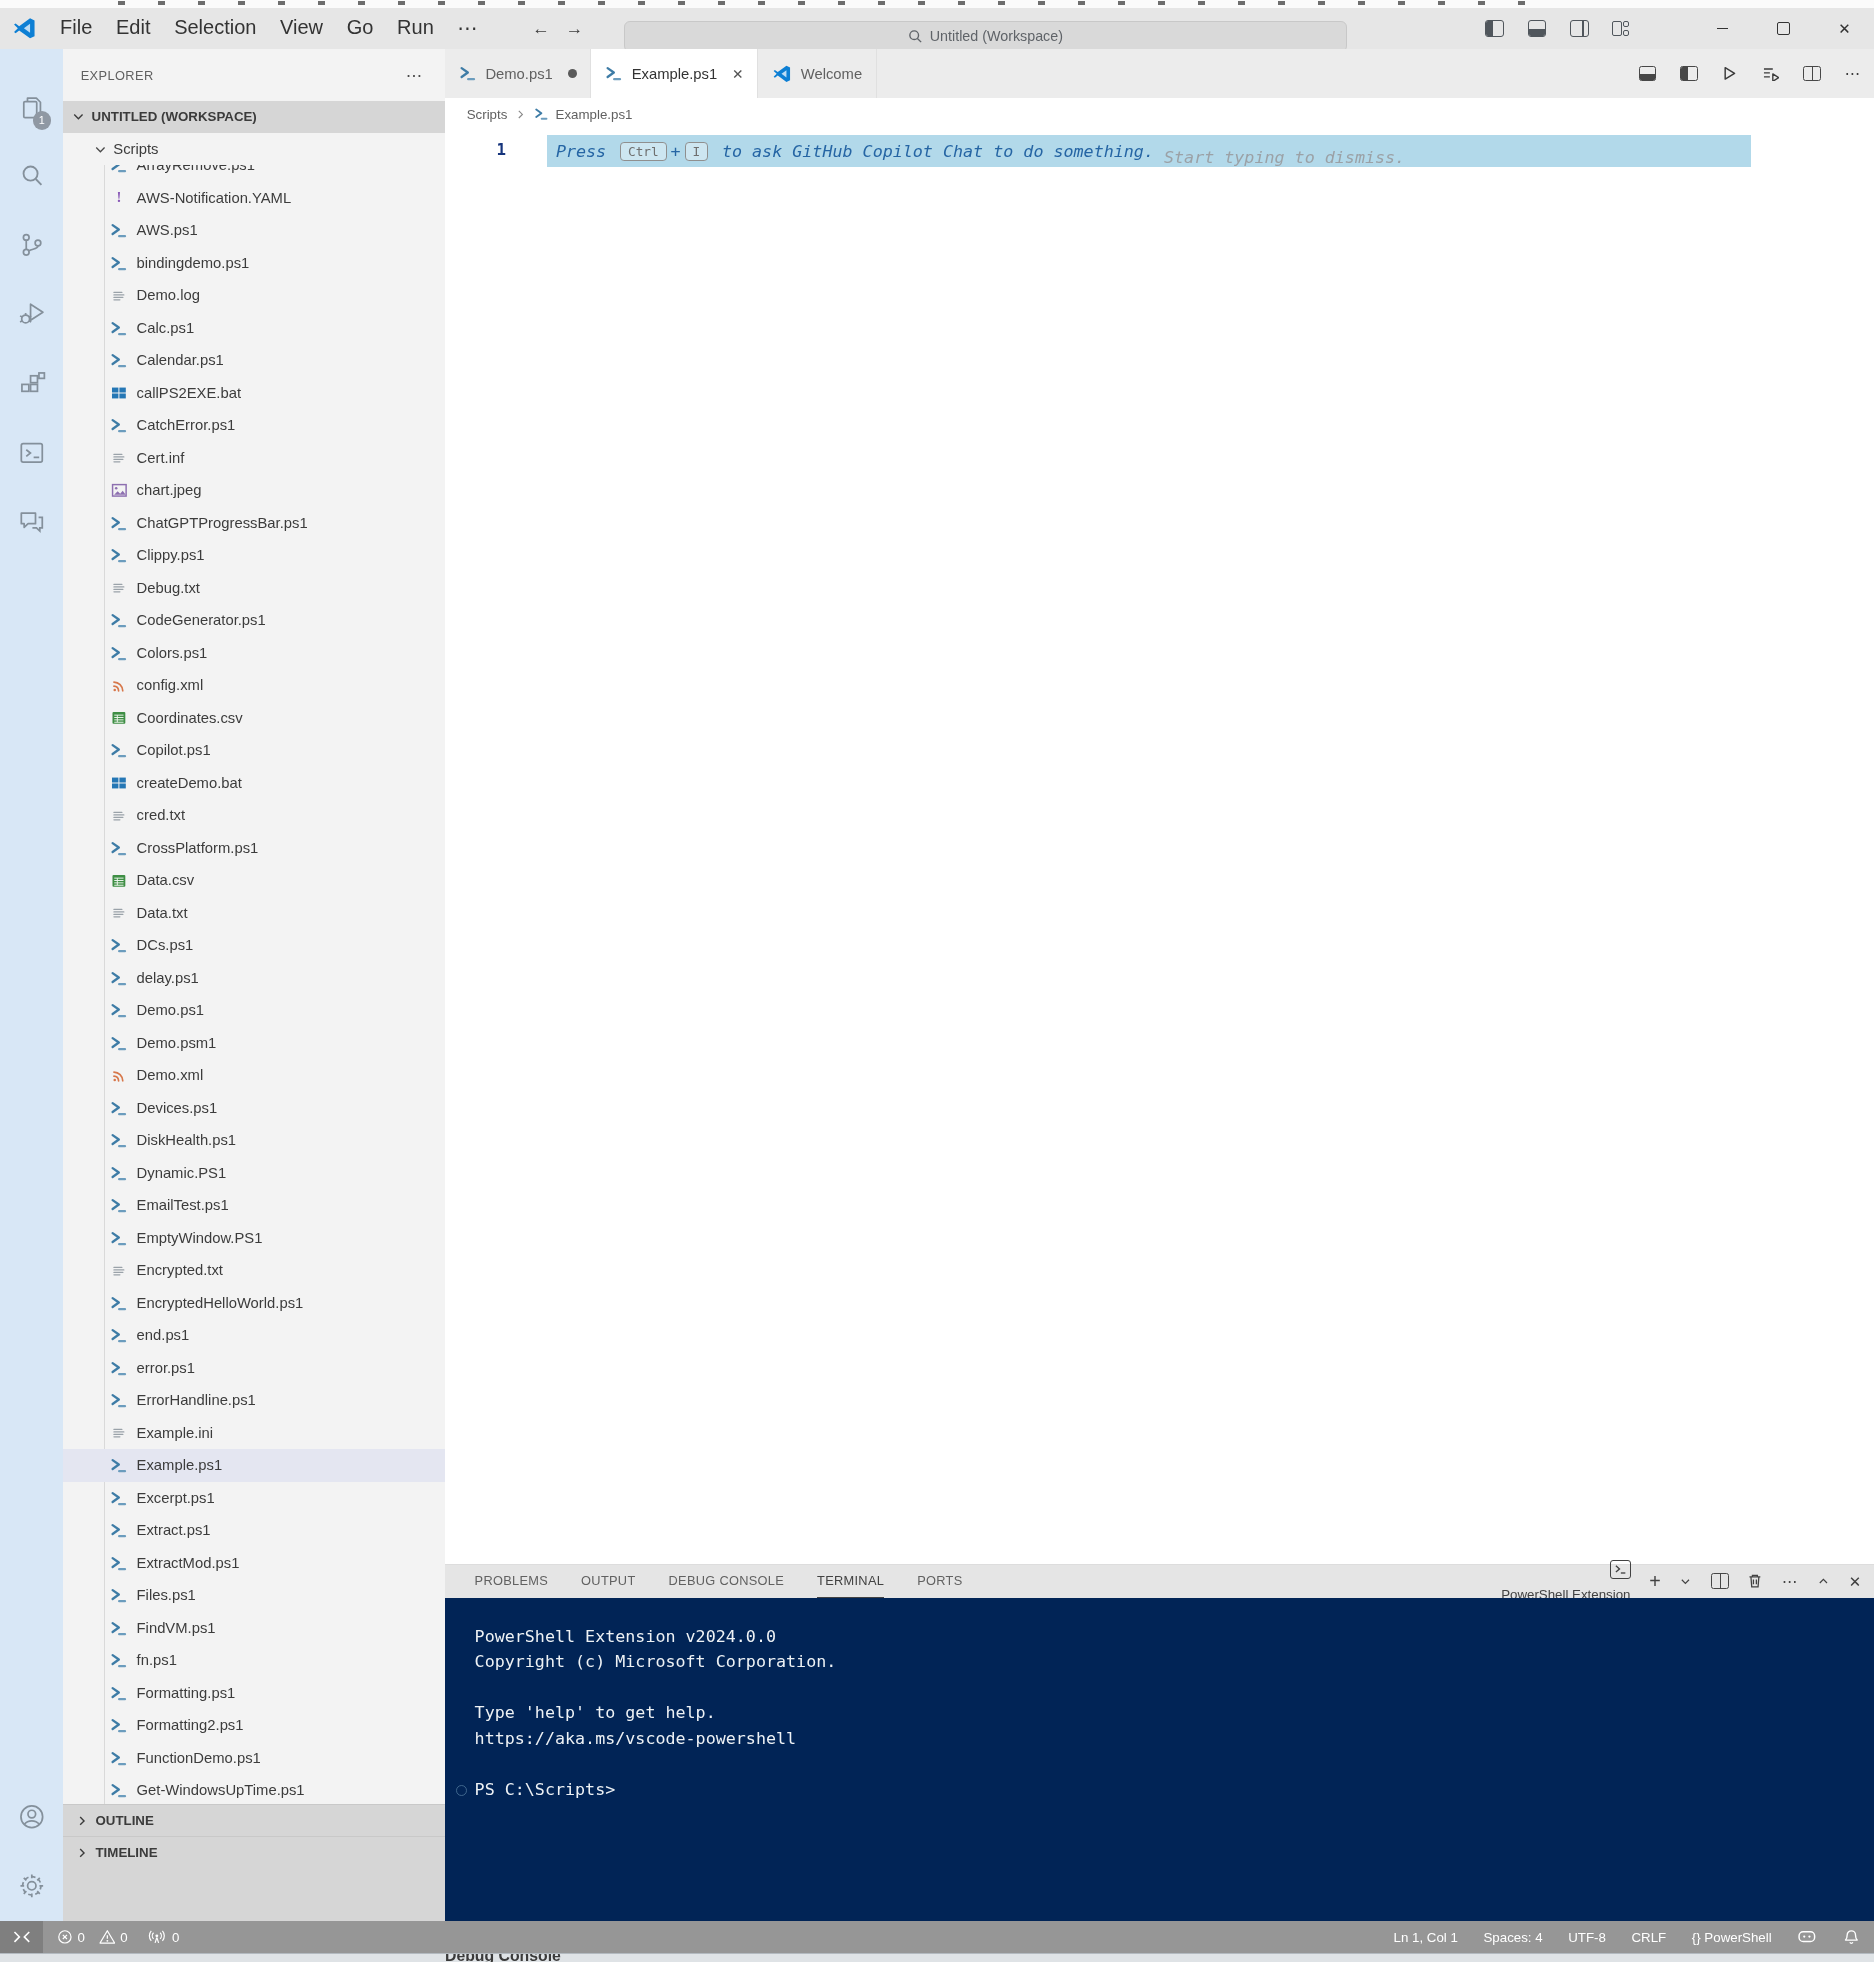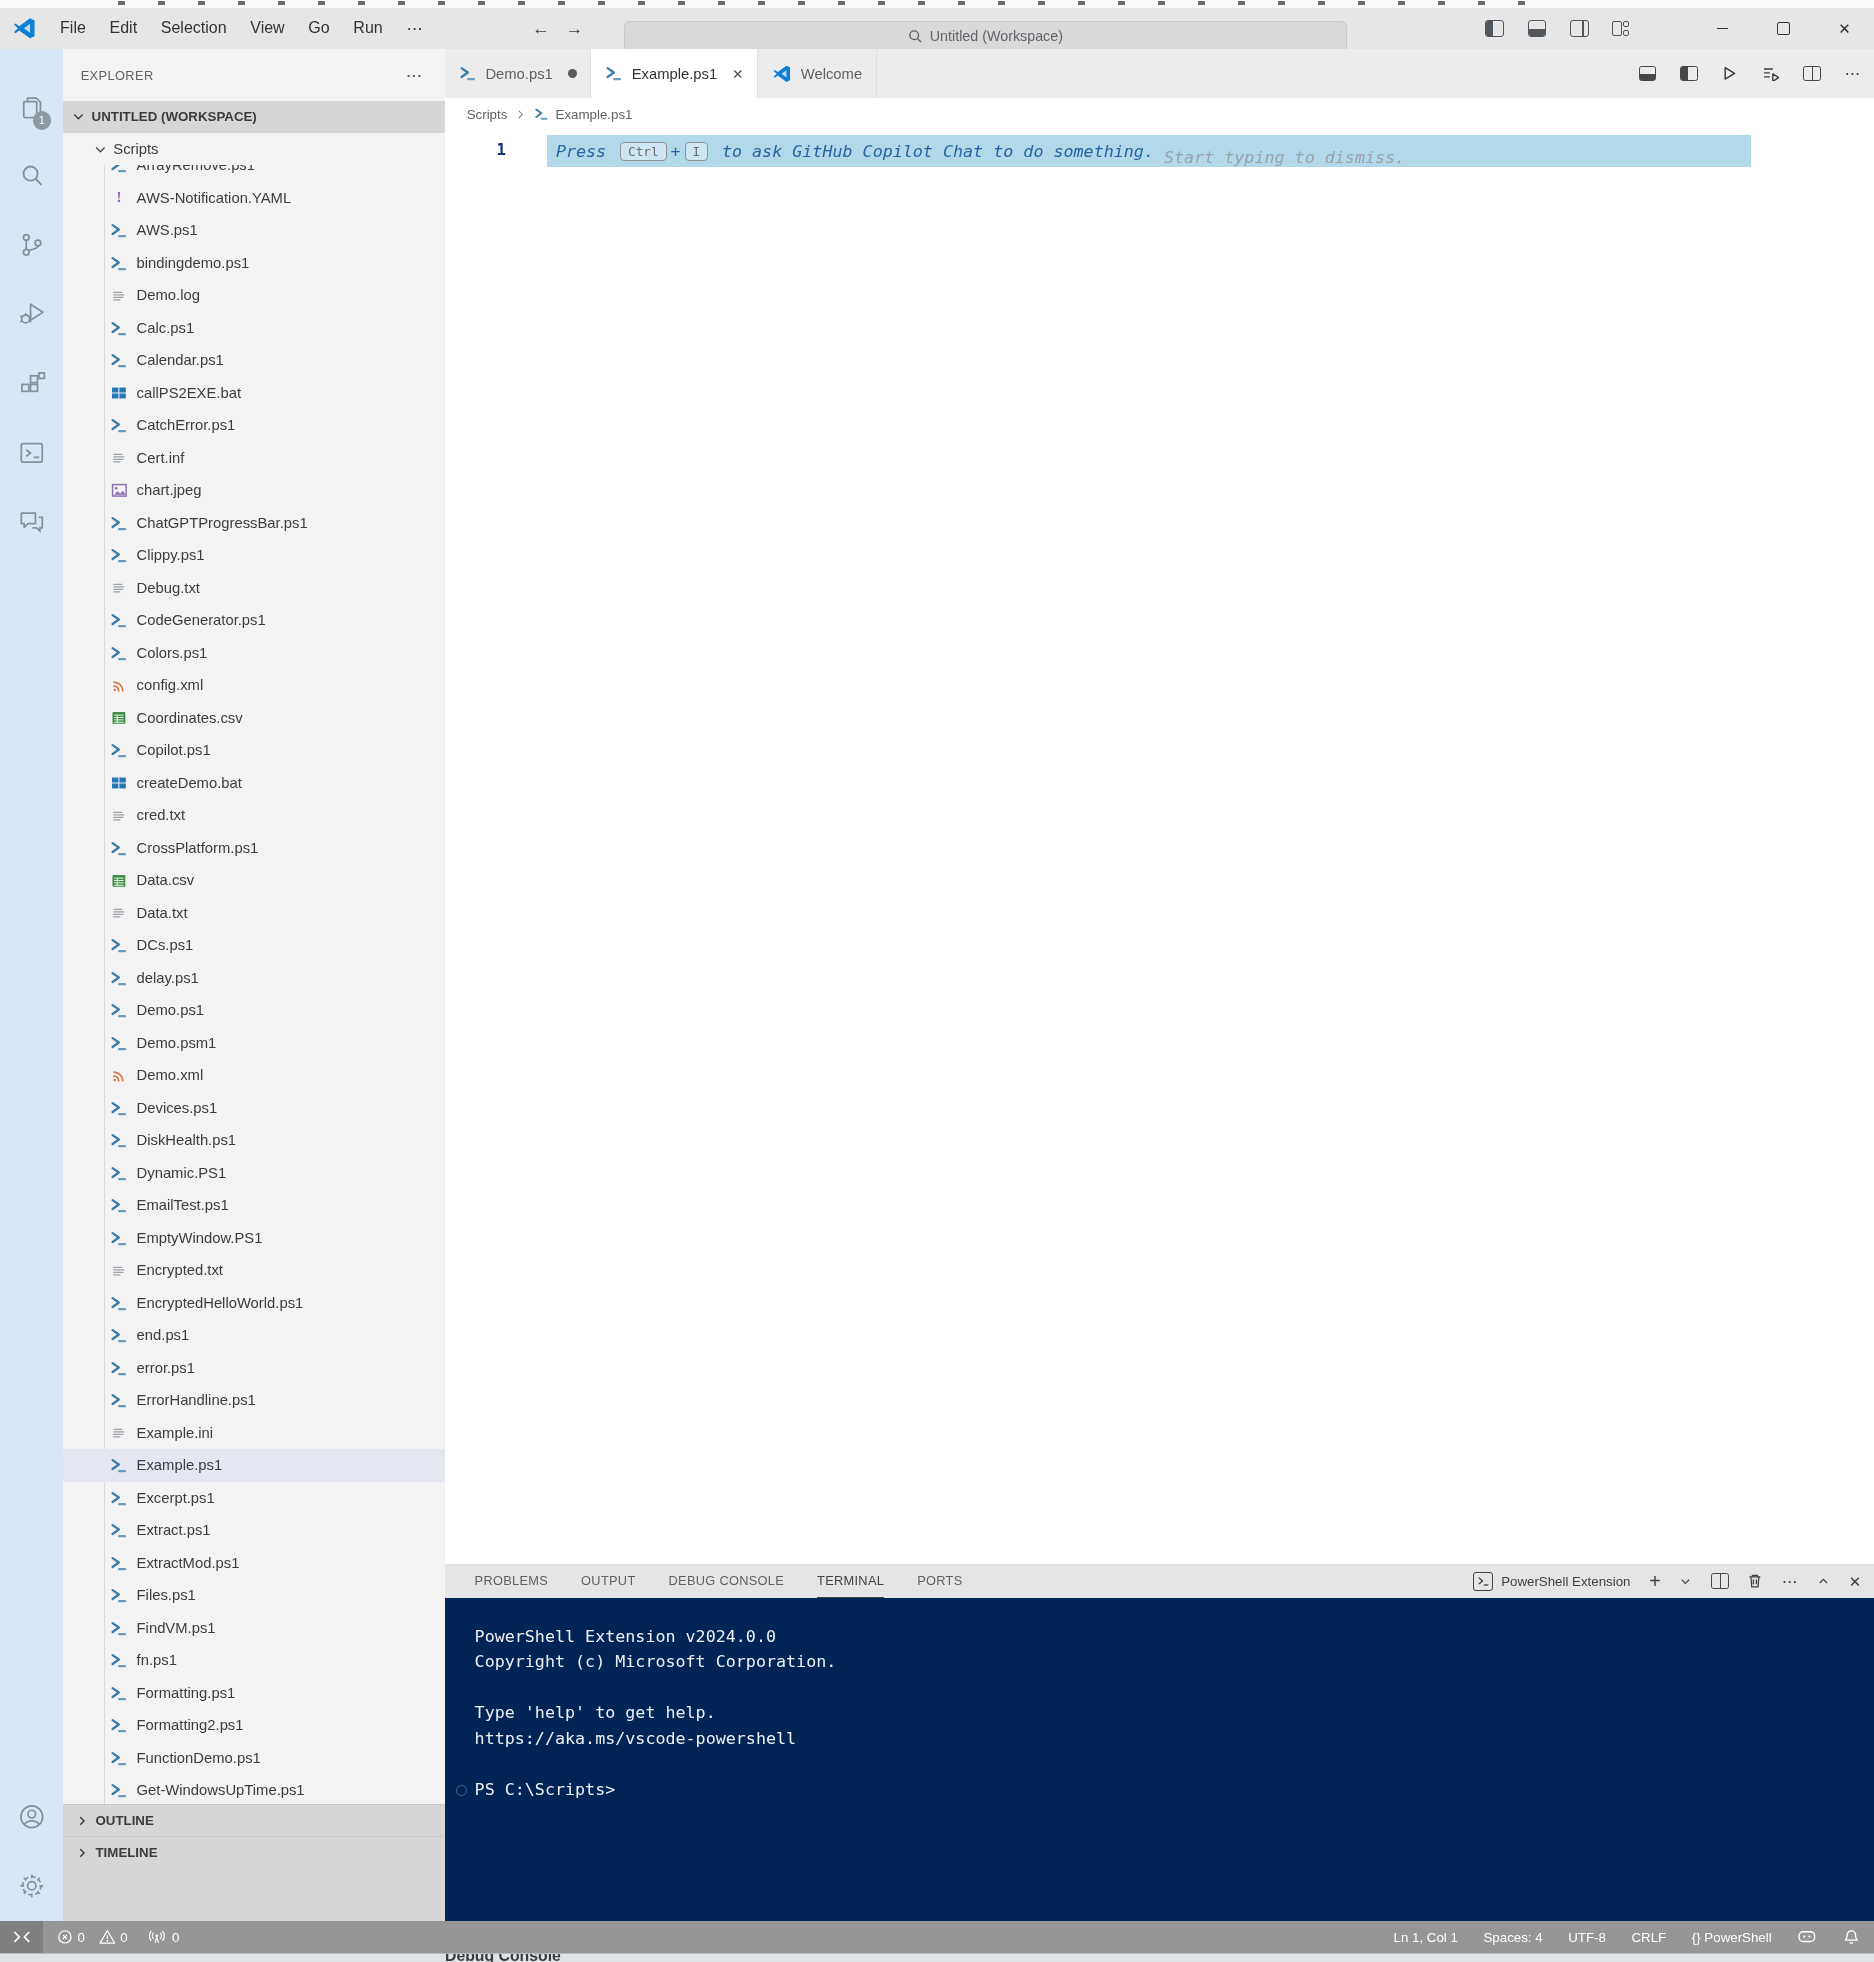--- a/index.html
+++ b/index.html
@@ -18,21 +18,21 @@
   .behind-top .dashes{position:absolute;left:118px;top:1px;width:1438px;height:3.9px;
     background:repeating-linear-gradient(90deg,#6d6d6d 0 6.9px,transparent 6.9px 40px);}
   .behind-bottom{position:absolute;left:0;top:1953px;width:100%;height:8.9px;overflow:hidden;
     background:#dfe3e6;border-top:1px solid #b3bac0;}
   .behind-bottom span{position:absolute;left:445px;top:-6.9px;font-size:15.8px;font-weight:bold;color:#3a3a3a;}
   
   .titlebar{position:absolute;left:0;top:7.9px;width:100%;height:41px;background:var(--titlebar-bg);
     display:flex;align-items:center;}
   .vslogo{margin:0 13.8px 0 11.8px;}
   .menus{display:flex;gap:3.9px;}
-  .menu-item{font-size:16px;color:#333;padding:3.9px 9.9px;border-radius:4.9px;}
+  .menu-item{font-size:20px;color:#333;padding:3.9px 9.9px;border-radius:4.9px;}
   .nav-arrows{position:absolute;left:532px;top:0;height:41px;display:flex;align-items:center;gap:15.8px;
     font-size:17.7px;color:#3b3b3b;}
   .searchbox{position:absolute;left:624px;top:12.8px;width:721px;height:29.6px;background:#d9d9d9;
     border:1px solid #c8c8c8;border-radius:5.9px;display:flex;align-items:center;justify-content:center;
     gap:6.9px;color:#5f6368;font-size:14.3px;}
   .layout-icons{position:absolute;right:246px;top:0;height:41px;display:flex;align-items:center;gap:23.6px;}
   .li-box{width:16.7px;height:14.8px;border:1.4px solid #50565c;border-radius:3px;position:relative;overflow:hidden;}
   .li-box .fill-left{position:absolute;left:0;top:0;bottom:0;width:40%;background:#50565c;}
   .li-box .fill-bottom{position:absolute;left:0;right:0;bottom:0;height:45%;background:#50565c;}
   .li-box .line-right{position:absolute;right:3.9px;top:0;bottom:0;width:1.4px;background:#50565c;}
@@ -101,21 +101,21 @@
   .hint-band kbd{font-style:normal;font-family:"DejaVu Sans Mono",monospace;font-size:12.8px;color:#6f6f6f;
     border:1px solid #8f8f8f;border-radius:3.9px;padding:1px 6.9px;margin:0 3.9px;background:rgba(255,255,255,.35);}
   .hint-dismiss{color:var(--hint-dismiss);margin-top:12px;}
   
   .panel{position:absolute;left:0;right:0;top:1515px;height:357px;border-top:1px solid #ddd;background:#e5e5e5;}
   .panel-tabs{position:absolute;left:29.6px;top:0;height:32.5px;display:flex;align-items:center;gap:33px;}
   .panel-tab{font-size:12.8px;color:#616161;letter-spacing:0.3px;height:32.5px;display:flex;align-items:center;
     border-bottom:1.5px solid transparent;box-sizing:border-box;}
   .panel-tab.active{color:#424242;border-bottom-color:#424242;}
   .panel-right{position:absolute;right:13.8px;top:0;height:32.5px;display:flex;align-items:center;gap:18.7px;color:#424242;}
-  .pr-shell{display:flex;align-items:center;gap:7.9px;font-size:13.3px;color:#424242;}
+  .pr-shell{display:flex;align-items:flex-end;gap:7.9px;font-size:13.3px;color:#424242;flex-direction:column;}
   .pr-psbox{width:18.7px;height:16.7px;border:1.2px solid #424242;border-radius:3px;display:flex;
     align-items:center;justify-content:center;}
   .pr-plus{font-size:19.7px;font-weight:300;}
   .pr-dots{font-size:15.8px;letter-spacing:1px;}
   .pr-x{font-size:14.8px;}
   .terminal{position:absolute;left:0;right:0;top:33px;bottom:0;background:var(--terminal-bg);
     padding:25.6px 0 0 29.6px;box-sizing:border-box;font-family:"DejaVu Sans Mono","Liberation Mono",monospace;
     font-size:16.7px;line-height:25.6px;color:#eef2f5;}
   .tline{white-space:pre;}
   .tline.prompt{position:relative;}

